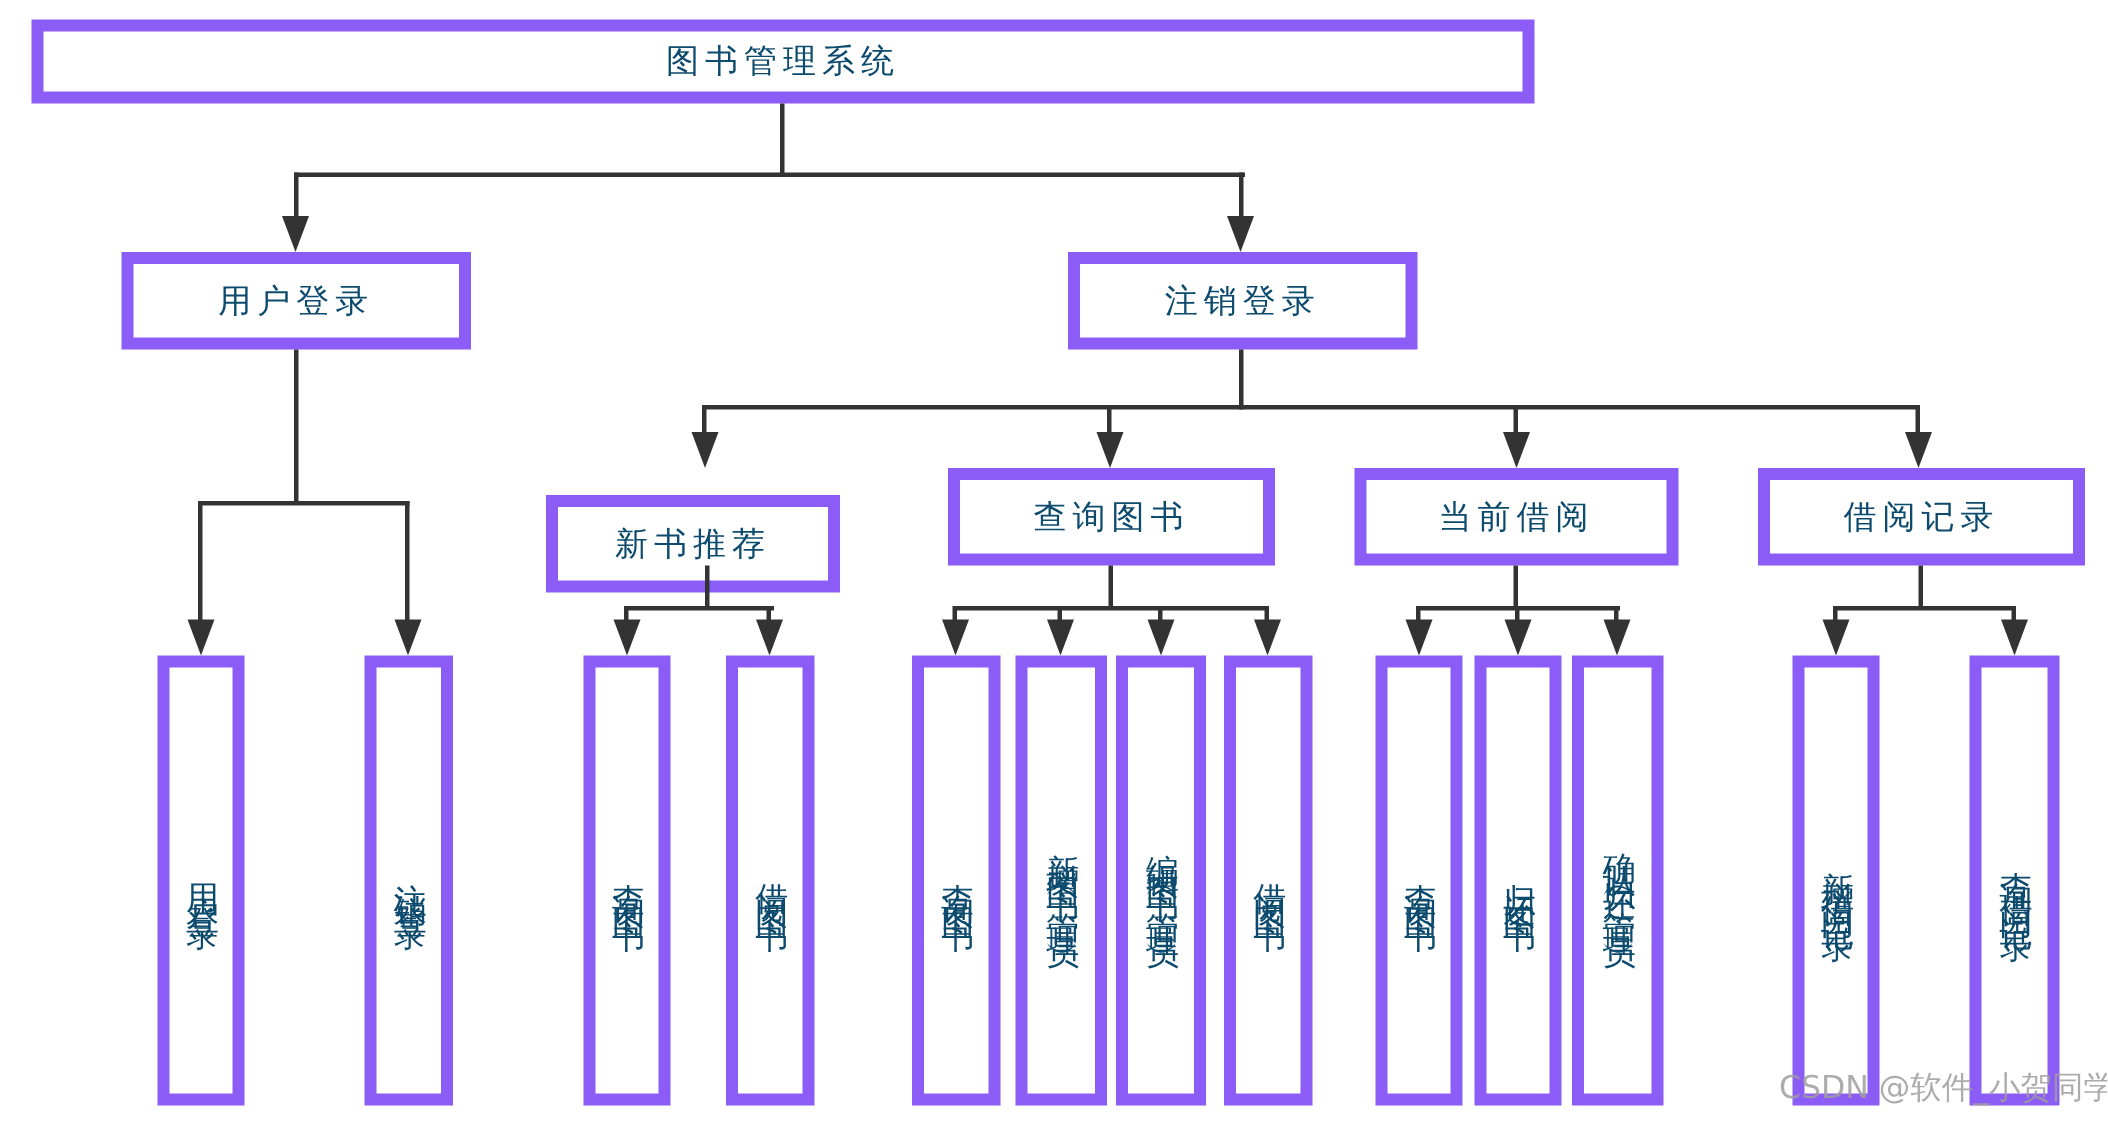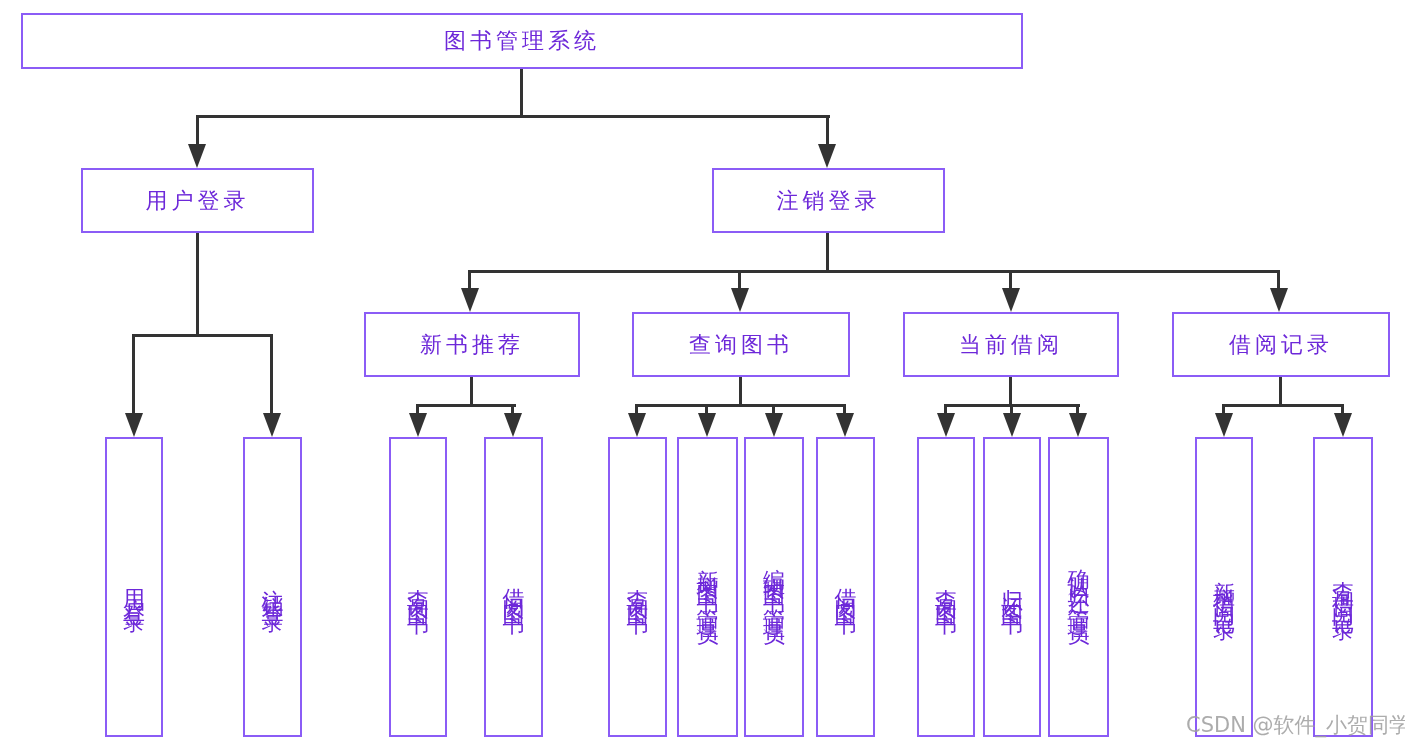--- a/index.html
+++ b/index.html
@@ -2,21 +2,21 @@
 <html><head>
 <meta charset="utf-8">
 <style>
   html,body{margin:0;padding:0;background:#ffffff;}
   .stage{
     position:relative;width:1405px;height:747px;background:#ffffff;overflow:hidden;
     font-family:"DejaVu Sans","Liberation Sans",sans-serif;
   }
   .box{
     position:absolute;box-sizing:border-box;background:#ffffff;
-    border:2px solid #8b5cf6;color:#6d28d9;
+    border:8px solid #8b5cf6;color:#0c4a6e;
     display:flex;align-items:center;justify-content:center;
   }
   .box.h{font-size:22px;letter-spacing:4px;white-space:nowrap;}
   .box.v{
     writing-mode:vertical-lr;text-orientation:mixed;
     font-size:22px;letter-spacing:8px;line-height:1;
   }
   .vl{position:absolute;width:3px;background:#333333;}
   .hl{position:absolute;height:3px;background:#333333;}
   .ar{
@@ -70,21 +70,21 @@
   <div class="hl" style="left:468px;top:270px;width:812px"></div>
   <div class="vl" style="left:468px;top:270px;height:20px"></div>
   <div class="ar" style="left:461px;top:288px"></div>
   <div class="vl" style="left:738px;top:270px;height:20px"></div>
   <div class="ar" style="left:731px;top:288px"></div>
   <div class="vl" style="left:1009px;top:270px;height:20px"></div>
   <div class="ar" style="left:1002px;top:288px"></div>
   <div class="vl" style="left:1277px;top:270px;height:20px"></div>
   <div class="ar" style="left:1270px;top:288px"></div>
 
-  <div class="box h" style="left:364px;top:312px;width:216px;height:65px">
+  <div class="box h" style="left:364px;top:330px;width:196px;height:65px">
     <span>新书推荐</span>
   </div>
   <div class="box h" style="left:632px;top:312px;width:218px;height:65px">
     <span>查询图书</span>
   </div>
   <div class="box h" style="left:903px;top:312px;width:216px;height:65px">
     <span>当前借阅</span>
   </div>
   <div class="box h" style="left:1172px;top:312px;width:218px;height:65px">
     <span>借阅记录</span>

